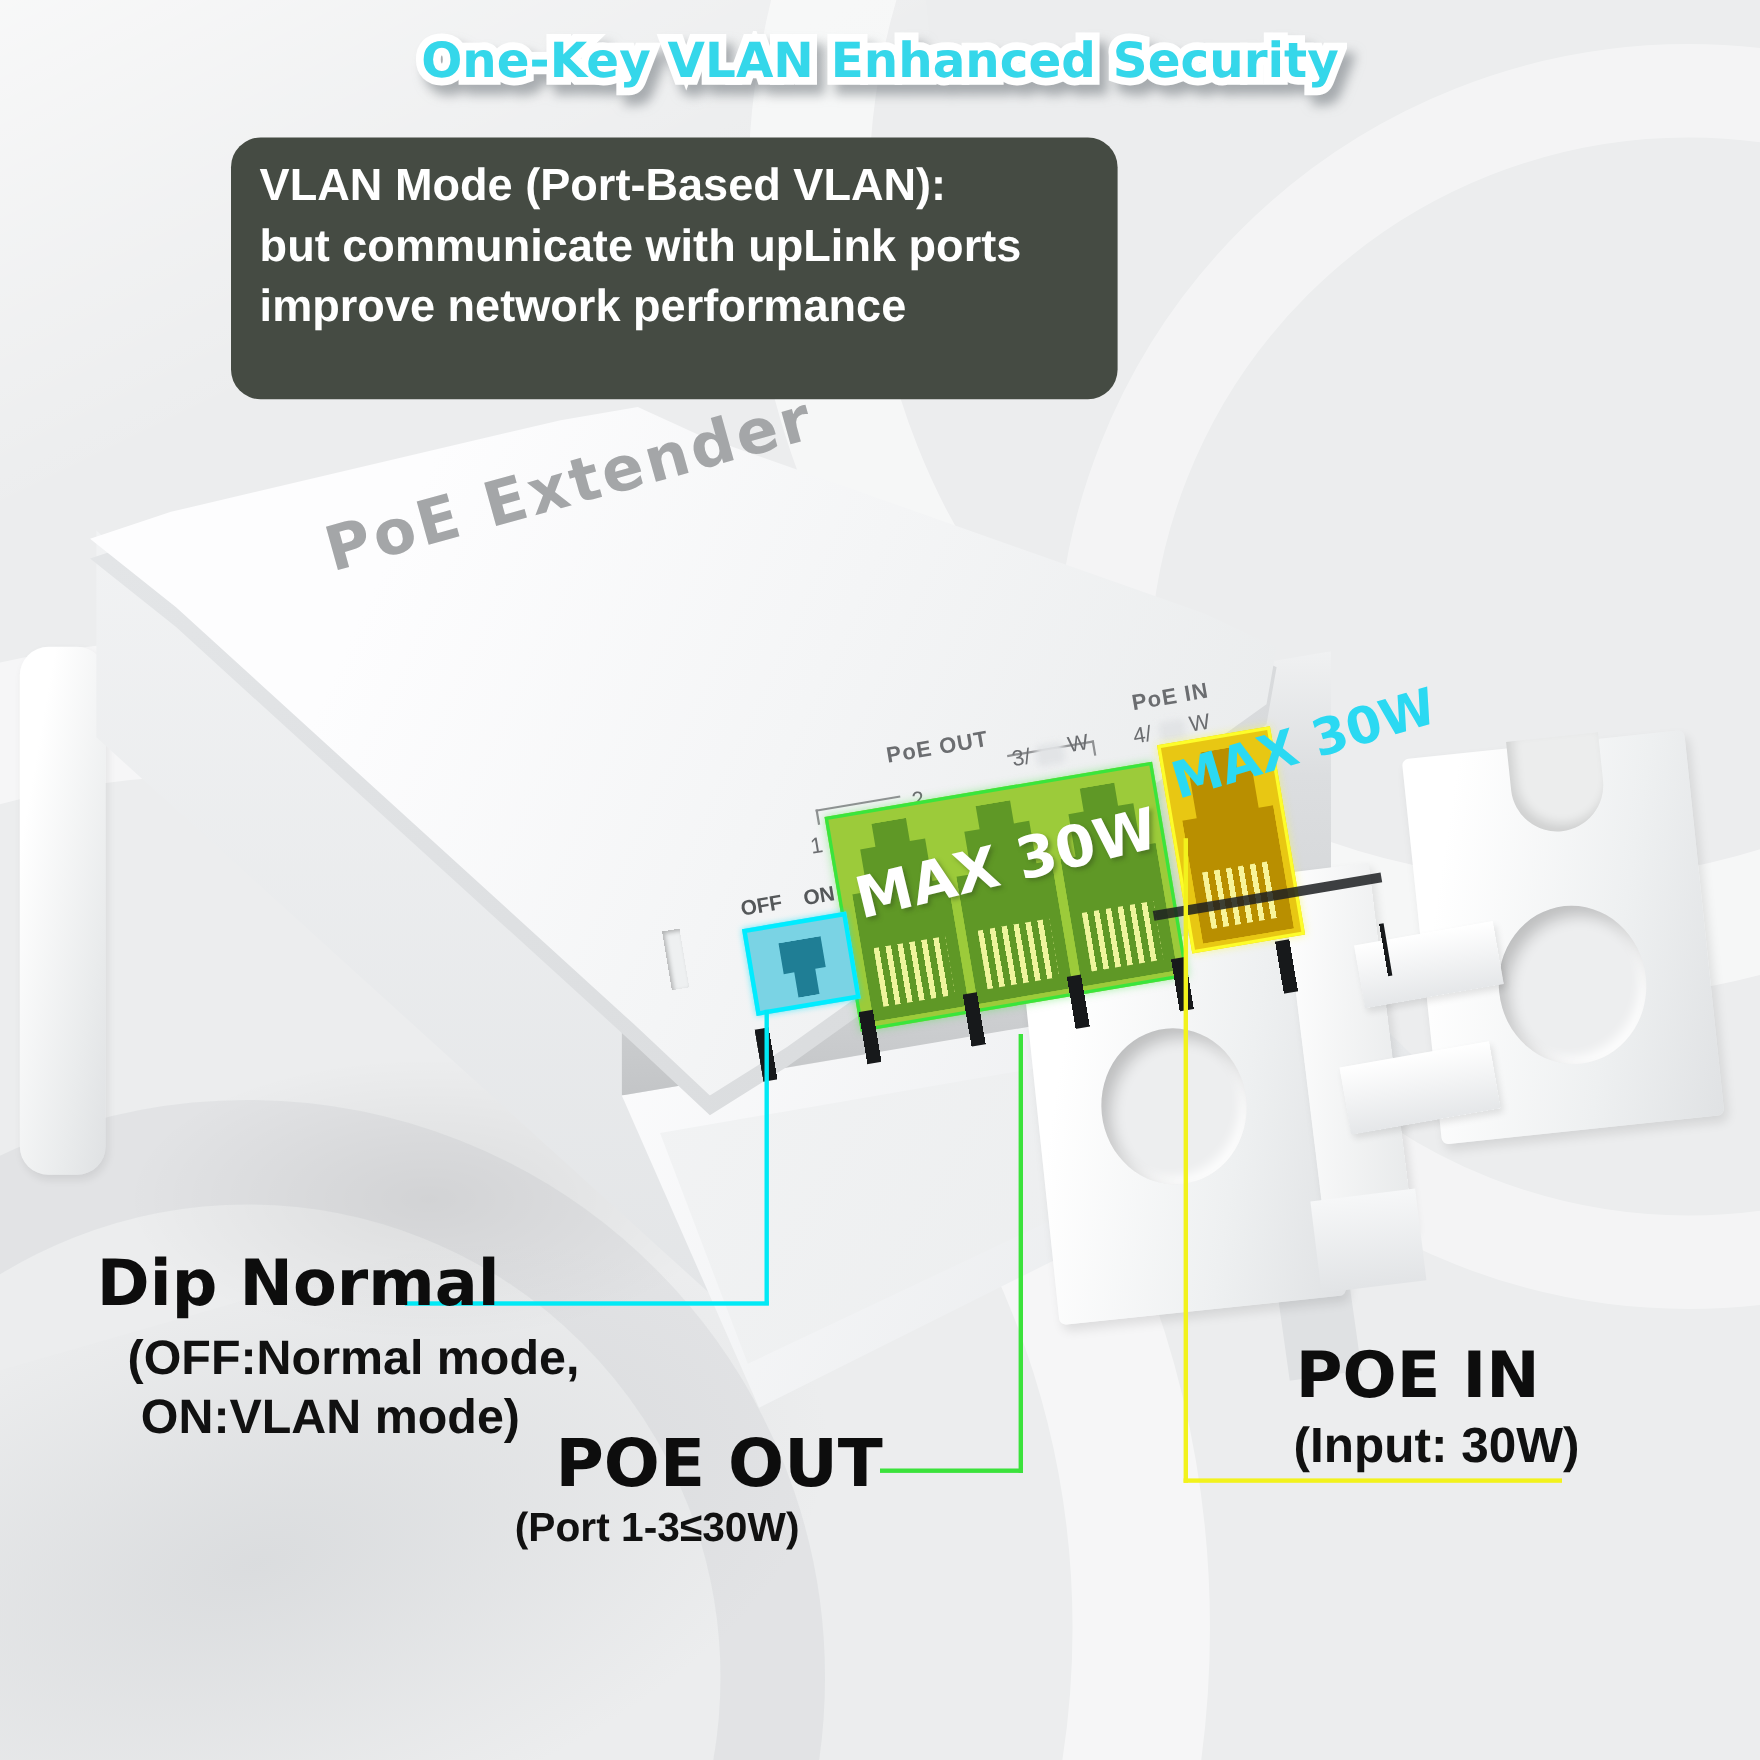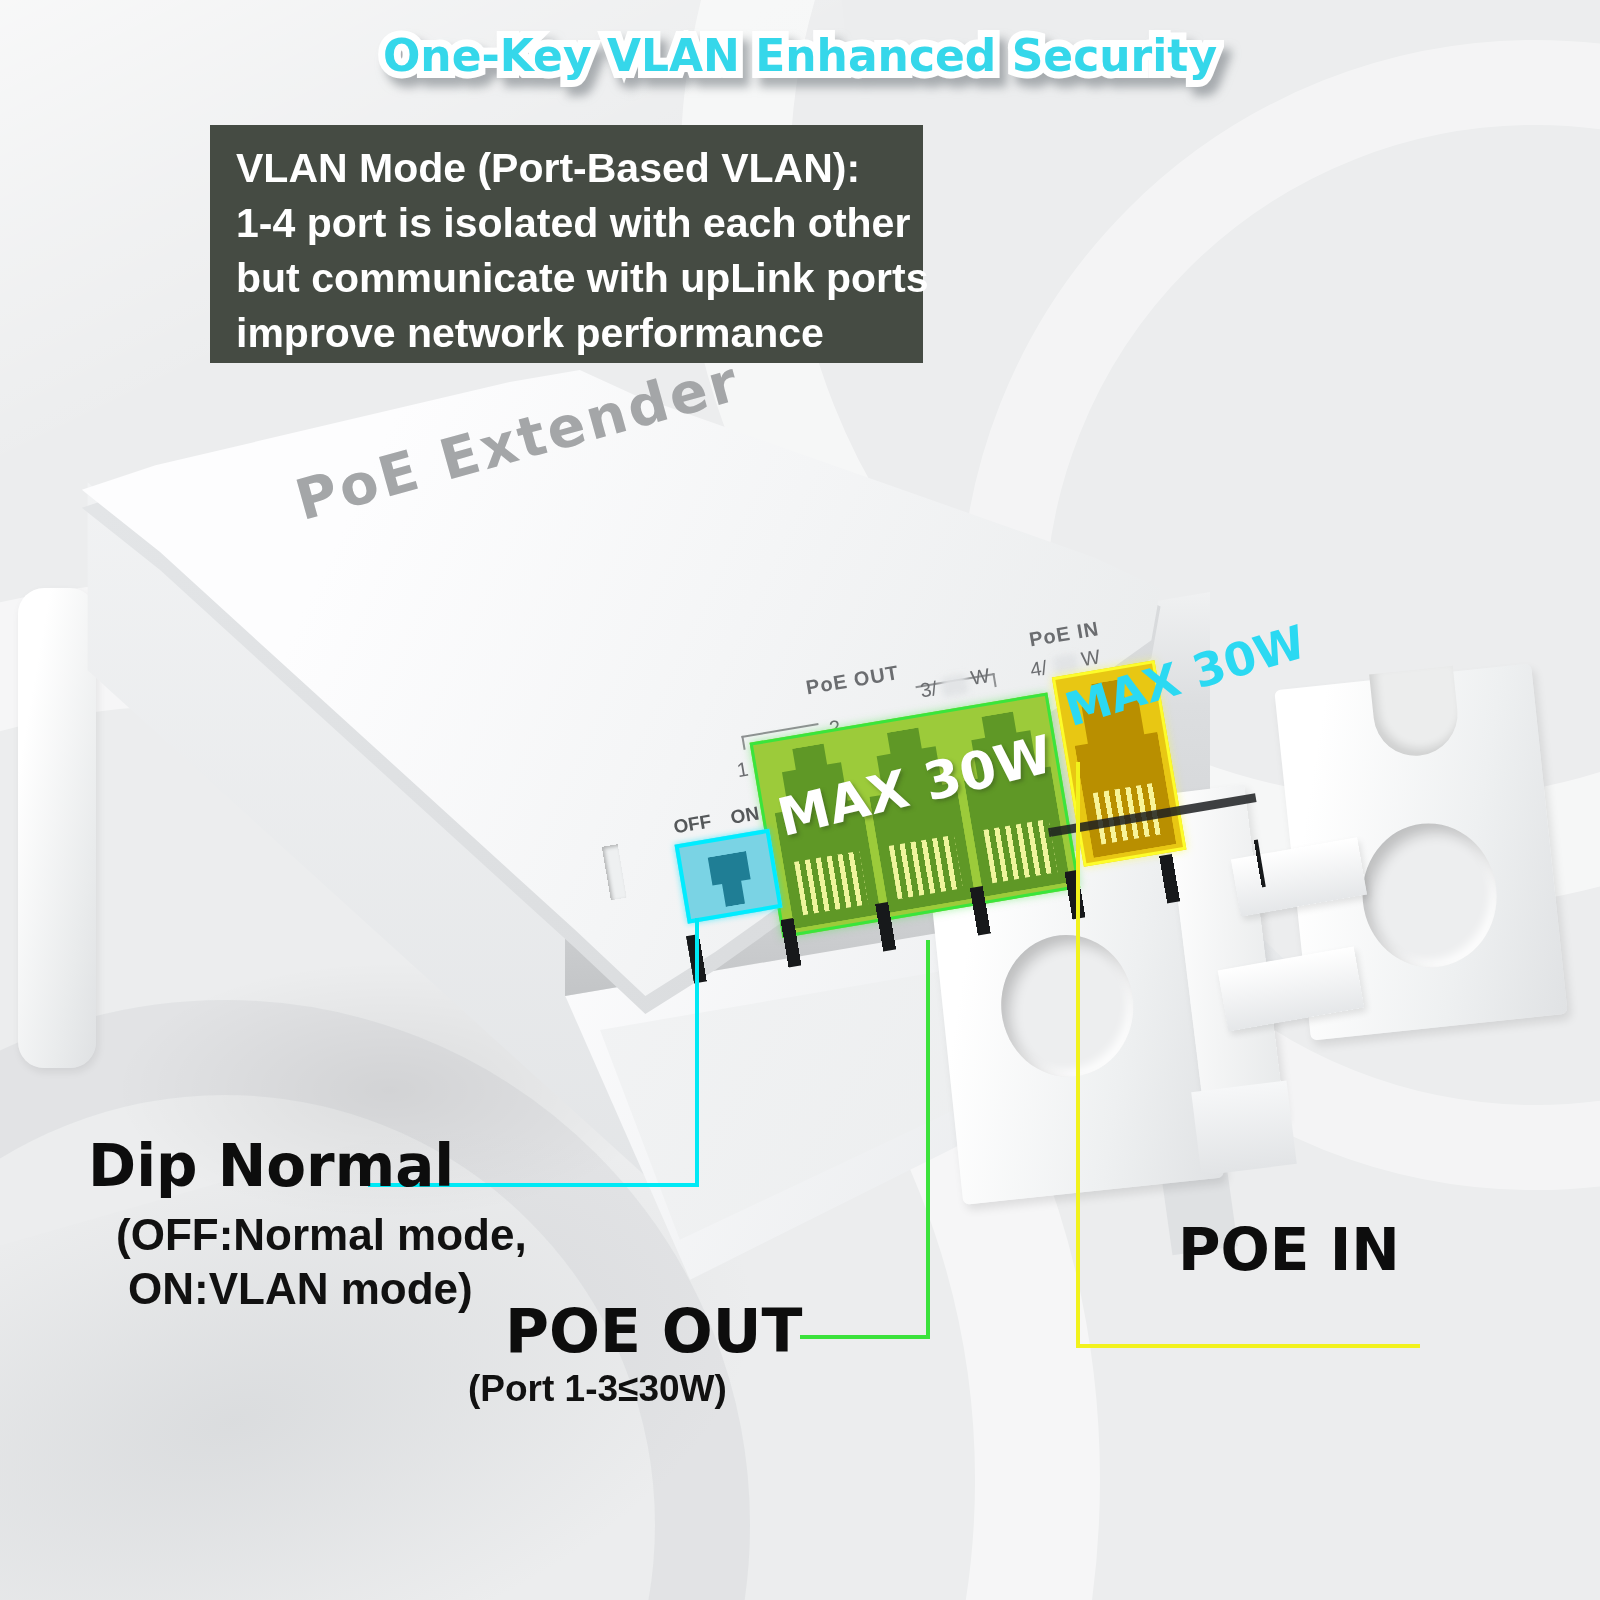--- a/index.html
+++ b/index.html
@@ -21,22 +21,22 @@
 
   
   .title-wrap{left:0;top:30px;width:1600px;height:110px;text-align:center;}
   .title-layer{position:absolute;left:50%;top:0;transform:translateX(-50%);
     white-space:nowrap;font-weight:bold;font-size:44px;letter-spacing:0px;}
   .title-outline{color:#fff;-webkit-text-stroke:14px #ffffff;
     filter:drop-shadow(7px 9px 5px rgba(110,116,122,.55));}
   .title-fill{color:var(--title-cyan,#35d7ea);}
 
   
-  .info-box{left:210px;top:125px;width:713px;height:238px;background:var(--info-box-bg,#454b43);
-    color:#fff;padding:16px 16px 0 26px;box-sizing:border-box;}
+  .info-box{left:210px;top:125px;width:806px;height:238px;background:var(--info-box-bg,#454b43);
+    color:#fff;padding:16px 16px 0 26px;box-sizing:border-box;border-radius:27px;}
   .info-line{font-family:"Liberation Sans",sans-serif;font-weight:bold;
     font-size:41px;line-height:55px;white-space:nowrap;}
 
   
   .left-tab{left:18px;top:588px;width:78px;height:480px;border-radius:26px;
     background:linear-gradient(100deg,#ffffff 20%,#e9ebec 75%,#dfe1e3);
     box-shadow:2px 4px 8px rgba(0,0,0,.08);}
   .device-shadow{left:90px;top:950px;width:600px;height:280px;border-radius:50%;
     background:radial-gradient(ellipse,rgba(0,0,0,.07),transparent 65%);}
 
@@ -153,21 +153,20 @@
   <div class="swirl sw-e"></div>
   <div class="swirl sw-f"></div>
 
   <div class="abs title-wrap">
     <span class="title-layer title-outline">One-Key VLAN Enhanced Security</span>
     <span class="title-layer title-fill">One-Key VLAN Enhanced Security</span>
   </div>
 
   <div class="abs info-box">
     <div class="info-line">VLAN Mode (Port-Based VLAN):</div>
-    <div class="info-line">1-4 port is isolated with each other</div>
     <div class="info-line">but communicate with upLink ports</div>
     <div class="info-line">improve network performance</div>
   </div>
 
   <div class="abs device-shadow"></div>
   <div class="abs left-tab"></div>
   <div class="abs body-left-face"></div>
   <div class="abs under-body"></div>
   <div class="abs under-body-shade"></div>
 
@@ -240,14 +239,15 @@
   <div class="cline h-green"></div>
   <div class="cline v-yellow"></div>
   <div class="cline h-yellow"></div>
 
   <div class="co-label dip-label">Dip Normal</div>
   <div class="co-sub dip-sub1">(OFF:Normal mode,</div>
   <div class="co-sub dip-sub2">ON:VLAN mode)</div>
   <div class="co-label pout-label">POE OUT</div>
   <div class="co-sub pout-sub">(Port 1-3≤30W)</div>
   <div class="co-label pin-label">POE IN</div>
+  <div class="co-sub pin-sub">(Input: 30W)</div>
 
 </div>
 
 </body></html>

